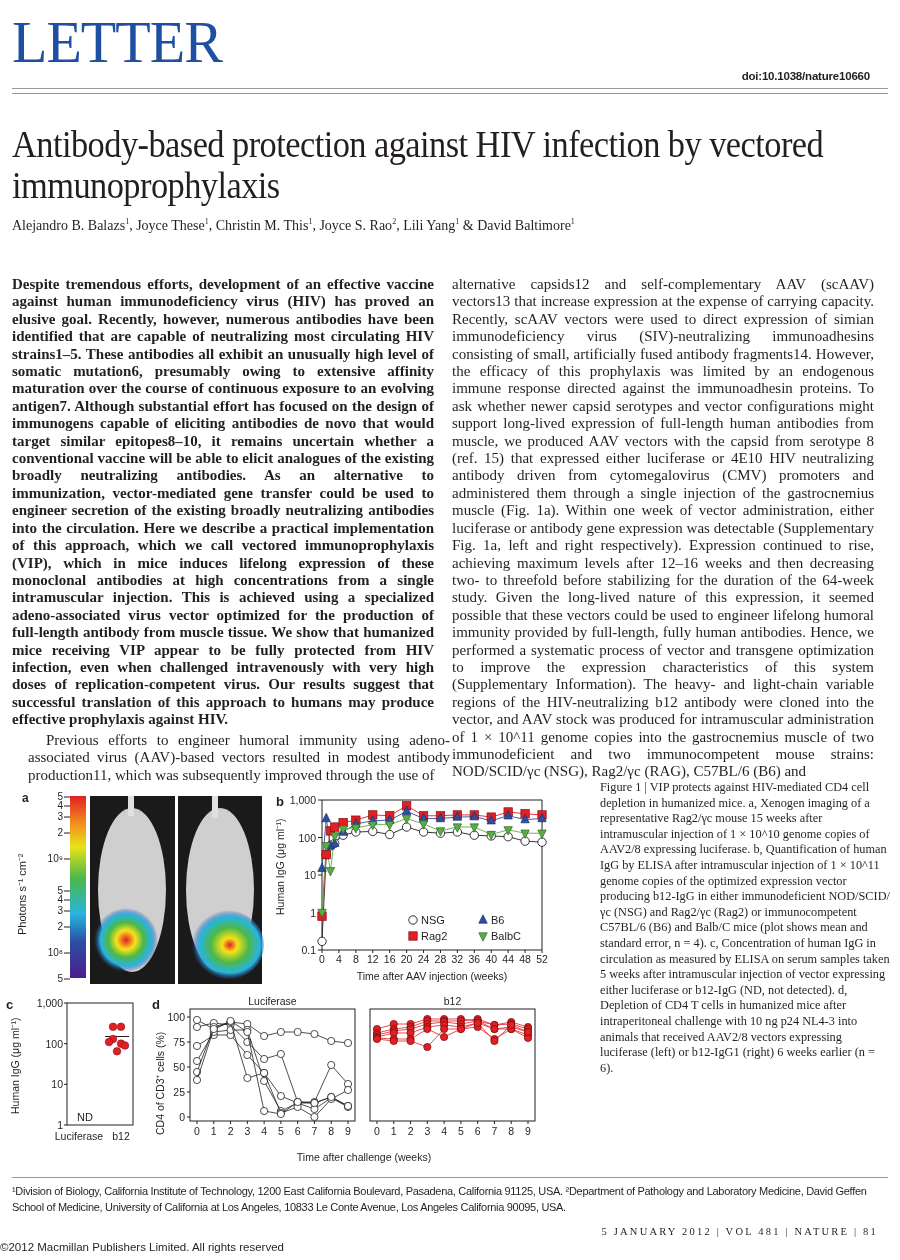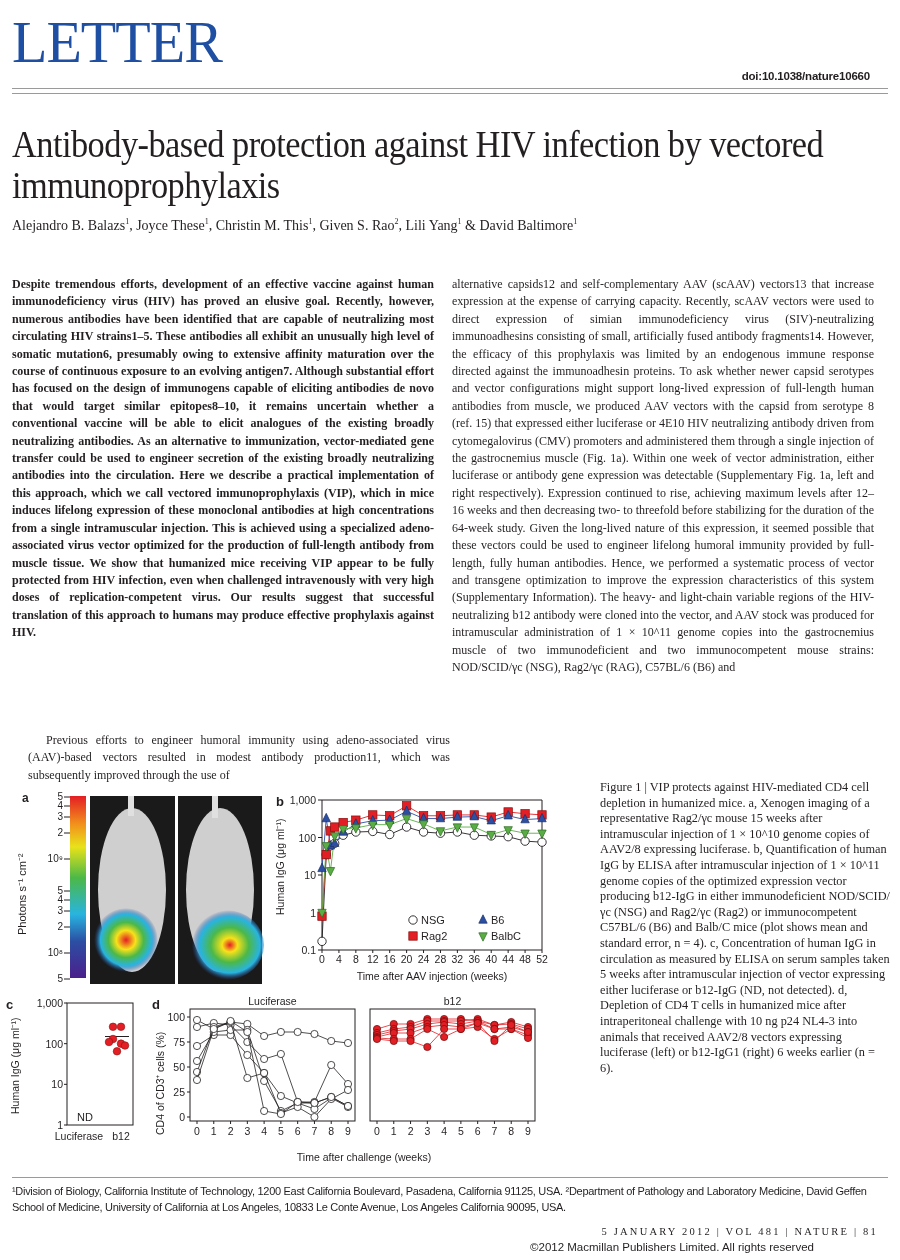--- a/index.html
+++ b/index.html
@@ -5,48 +5,48 @@
   html,body{margin:0;padding:0;background:#fff;}
   body{width:900px;height:1260px;position:relative;overflow:hidden;font-family:"Liberation Serif","DejaVu Serif",serif;color:#231f20;}
   .abs{position:absolute;}
   .letter{left:12px;top:14px;font-size:58px;color:#1f4fa3;letter-spacing:-1px;font-family:"Liberation Serif",serif;line-height:1;transform:scaleY(1.02);}
   .doi{right:30px;top:70px;font-family:"Liberation Sans",sans-serif;font-size:11.5px;font-weight:bold;color:#231f20;letter-spacing:-0.2px;}
   .rule1{left:12px;right:12px;top:88px;height:0;border-top:1px solid #9a9a9a;}
   .rule2{left:12px;right:12px;top:93px;height:0;border-top:1px solid #9a9a9a;}
   .title{left:12px;top:124px;width:880px;font-size:37px;line-height:41px;font-weight:normal;letter-spacing:-0.6px;color:#231f20;transform:scaleX(0.93);transform-origin:left top;}
   .authors{left:12px;top:217px;font-size:14px;color:#231f20;}
   .authors sup{font-size:8px;}
-  .col{font-size:12px;line-height:17.4px;text-align:justify;color:#231f20;}
+  .col{font-size:15px;line-height:17.4px;text-align:justify;color:#231f20;}
   .col1{left:12px;top:276px;width:422px;font-weight:bold;}
   .col1b{left:12px;top:716px;width:422px;}
   .col2{left:452px;top:276px;width:422px;}
   .indent{text-indent:18px;}
   .caption{left:600px;top:780px;width:290px;font-size:12.3px;line-height:15.6px;color:#231f20;}
   .caption b{font-weight:normal;}
   .footrule{left:12px;right:12px;top:1177px;border-top:1px solid #9a9a9a;}
   .footnote{left:12px;top:1183px;width:880px;font-family:"Liberation Sans",sans-serif;font-size:11px;line-height:16px;color:#231f20;letter-spacing:-0.3px;}
   .issue{right:22px;top:1226px;font-size:10.5px;letter-spacing:2.2px;color:#231f20;}
-  .copyright{left:0;width:808px;top:1241px;text-align:right;font-family:"Liberation Sans",sans-serif;font-size:11.5px;color:#231f20;padding-left:6px;}
+  .copyright{left:0;width:808px;top:1241px;text-align:left;font-family:"Liberation Sans",sans-serif;font-size:11.5px;color:#231f20;}
   svg text{font-family:"Liberation Sans",sans-serif;}
 </style>
 </head>
 <body>
 
 <div class="abs letter">LETTER</div>
 <div class="abs doi">doi:10.1038/nature10660</div>
 <div class="abs rule1"></div>
 <div class="abs rule2"></div>
 
 <h1 class="abs title" style="margin:0">Antibody-based protection against HIV infection by vectored immunoprophylaxis</h1>
 
 <div class="abs authors">
   <span>Alejandro B. Balazs</span><sup>1</sup>,
   <span>Joyce These</span><sup>1</sup>,
   <span>Christin M. This</span><sup>1</sup>,
-  <span>Given S. Rao</span><sup>2</sup>,
+  <span>Joyce S. Rao</span><sup>2</sup>,
   <span>Lili Yang</span><sup>1</sup> &amp;
   <span>David Baltimore</span><sup>1</sup>
 </div>
 
 <p class="abs col col1" style="margin:0">Despite tremendous efforts, development of an effective vaccine against human immunodeficiency virus (HIV) has proved an elusive goal. Recently, however, numerous antibodies have been identified that are capable of neutralizing most circulating HIV strains1–5. These antibodies all exhibit an unusually high level of somatic mutation6, presumably owing to extensive affinity maturation over the course of continuous exposure to an evolving antigen7. Although substantial effort has focused on the design of immunogens capable of eliciting antibodies de novo that would target similar epitopes8–10, it remains uncertain whether a conventional vaccine will be able to elicit analogues of the existing broadly neutralizing antibodies. As an alternative to immunization, vector-mediated gene transfer could be used to engineer secretion of the existing broadly neutralizing antibodies into the circulation. Here we describe a practical implementation of this approach, which we call vectored immunoprophylaxis (VIP), which in mice induces lifelong expression of these monoclonal antibodies at high concentrations from a single intramuscular injection. This is achieved using a specialized adeno-associated virus vector optimized for the production of full-length antibody from muscle tissue. We show that humanized mice receiving VIP appear to be fully protected from HIV infection, even when challenged intravenously with very high doses of replication-competent virus. Our results suggest that successful translation of this approach to humans may produce effective prophylaxis against HIV.</p>
 <p class="abs col col1b indent" style="margin:16px">Previous efforts to engineer humoral immunity using adeno-associated virus (AAV)-based vectors resulted in modest antibody production11, which was subsequently improved through the use of</p>
 <p class="abs col col2" style="margin:0">alternative capsids12 and self-complementary AAV (scAAV) vectors13 that increase expression at the expense of carrying capacity. Recently, scAAV vectors were used to direct expression of simian immunodeficiency virus (SIV)-neutralizing immunoadhesins consisting of small, artificially fused antibody fragments14. However, the efficacy of this prophylaxis was limited by an endogenous immune response directed against the immunoadhesin proteins. To ask whether newer capsid serotypes and vector configurations might support long-lived expression of full-length human antibodies from muscle, we produced AAV vectors with the capsid from serotype 8 (ref. 15) that expressed either luciferase or 4E10 HIV neutralizing antibody driven from cytomegalovirus (CMV) promoters and administered them through a single injection of the gastrocnemius muscle (Fig. 1a). Within one week of vector administration, either luciferase or antibody gene expression was detectable (Supplementary Fig. 1a, left and right respectively). Expression continued to rise, achieving maximum levels after 12–16 weeks and then decreasing two- to threefold before stabilizing for the duration of the 64-week study. Given the long-lived nature of this expression, it seemed possible that these vectors could be used to engineer lifelong humoral immunity provided by full-length, fully human antibodies. Hence, we performed a systematic process of vector and transgene optimization to improve the expression characteristics of this system (Supplementary Information). The heavy- and light-chain variable regions of the HIV-neutralizing b12 antibody were cloned into the vector, and AAV stock was produced for intramuscular administration of 1 × 10^11 genome copies into the gastrocnemius muscle of two immunodeficient and two immunocompetent mouse strains: NOD/SCID/γc (NSG), Rag2/γc (RAG), C57BL/6 (B6) and</p>
 
 <div class="abs" style="left:14px;top:790px;width:260px;height:200px;">
   <svg width="260" height="200">

